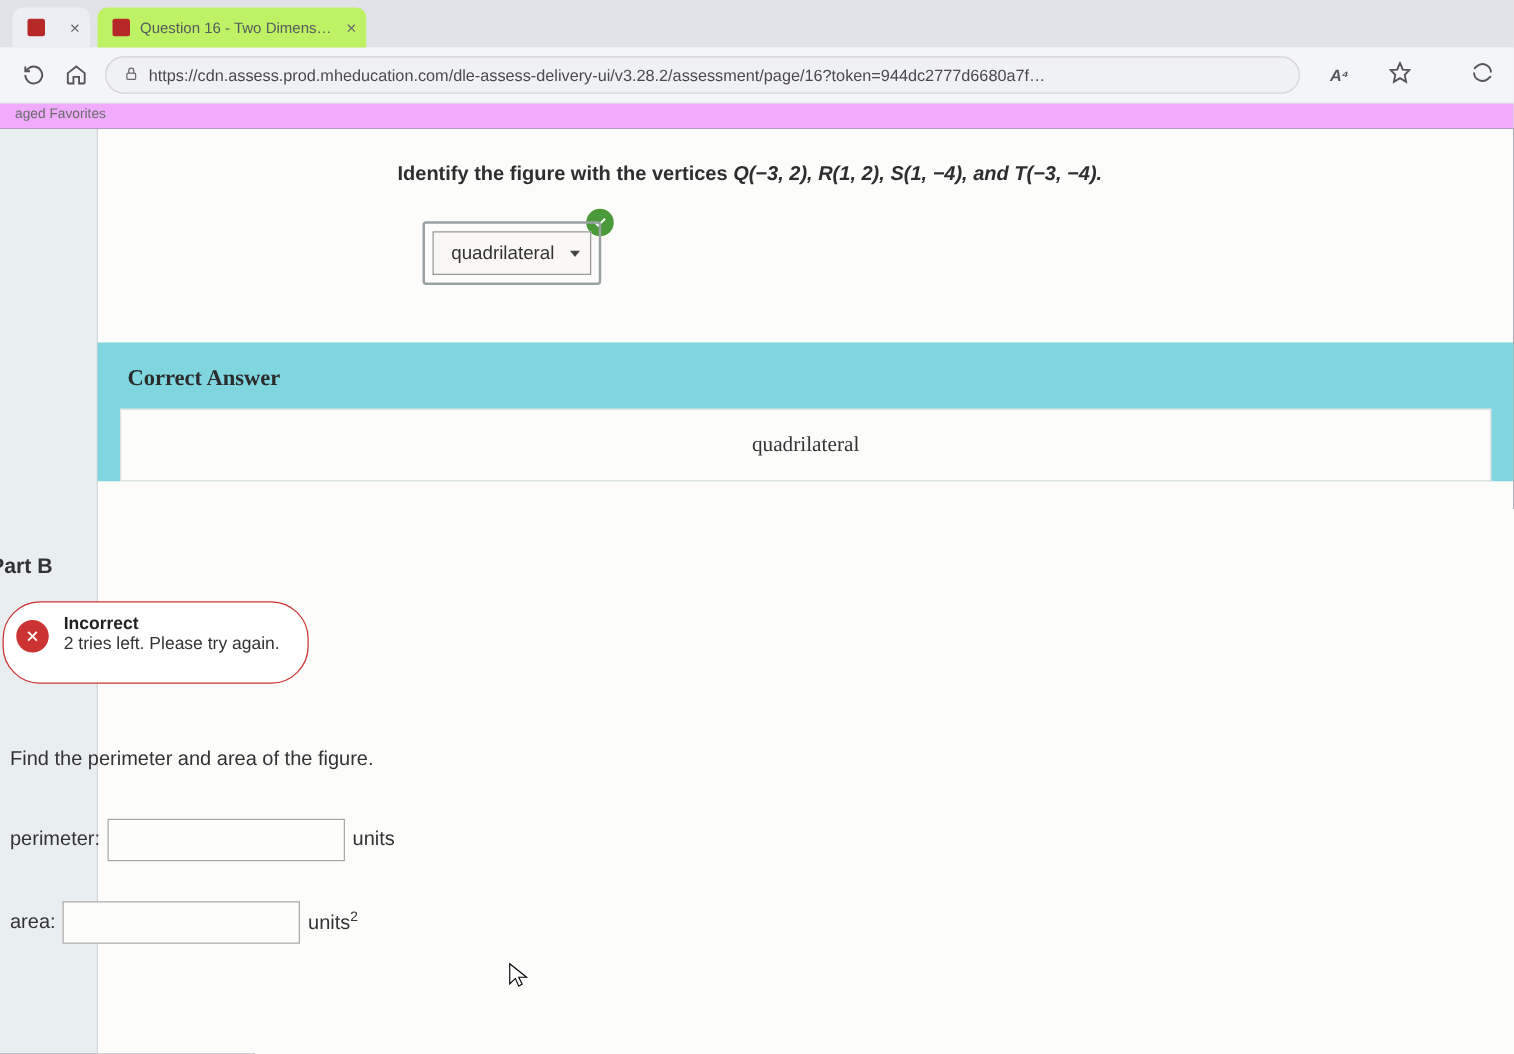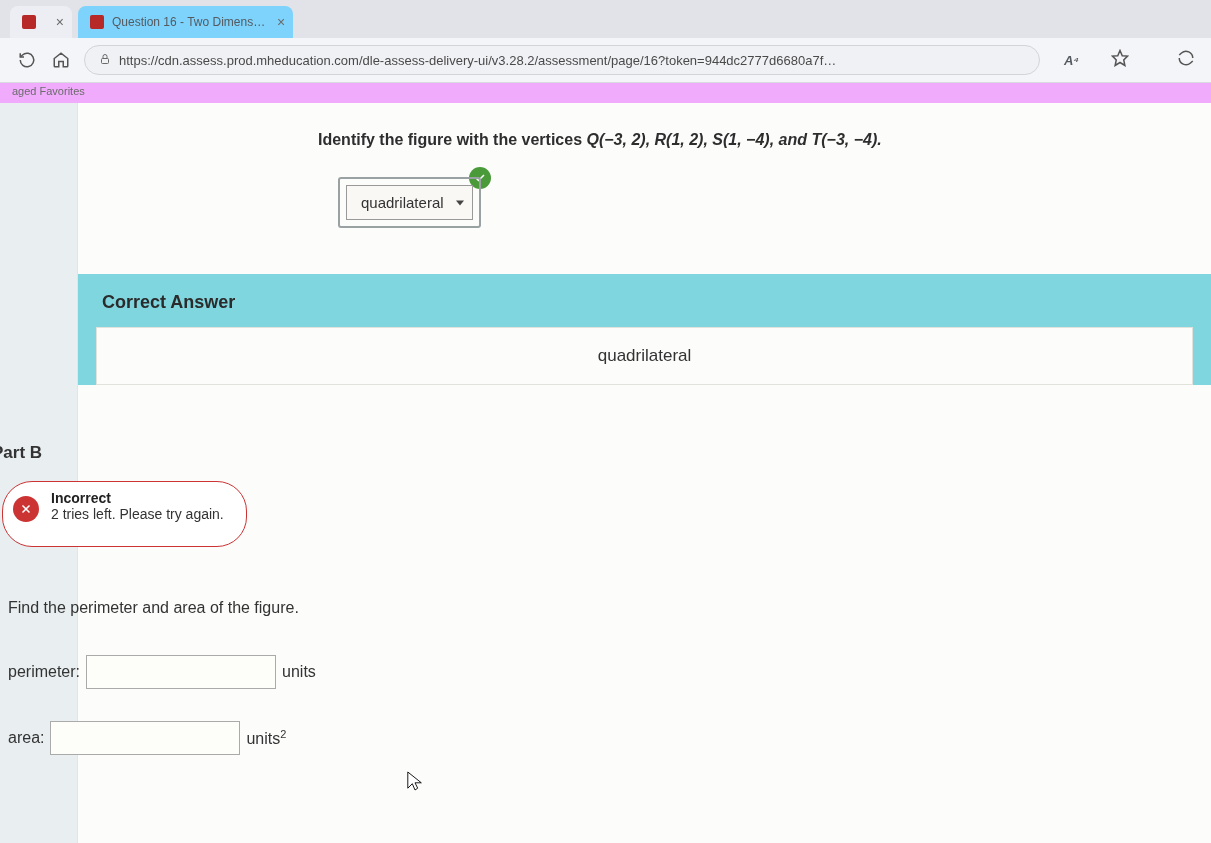--- a/index.html
+++ b/index.html
@@ -2,21 +2,21 @@
 <html><head>
 <meta charset="utf-8">
 <style>
   * { box-sizing: border-box; margin: 0; padding: 0; }
   html, body { width: 1211px; height: 843px; font-family: Arial, Helvetica, sans-serif; background: #e9eaec; overflow: hidden; }
 
   
   .browser-chrome { width: 100%; background: #efeff3; border-bottom: 1px solid #d9dadf; }
   .tab-strip { height: 38px; display: flex; align-items: flex-end; padding-left: 10px; gap: 6px; background: #e2e3e8; }
   .tab { height: 32px; display: flex; align-items: center; padding: 0 28px 0 12px; background: #eceef3; border-top-left-radius: 8px; border-top-right-radius: 8px; font-size: 12px; color: #555a60; position: relative; max-width: 260px; }
-  .tab.active { background: #7dd3fc; }
+  .tab.active { background: #bef264; }
   .tab-favicon { width: 14px; height: 14px; background: #b72828; margin-right: 8px; border-radius: 2px; display:inline-block; flex-shrink:0;}
   .tab-close { position:absolute; right:8px; top:8px; font-size:14px; color:#6a6a6a; cursor:pointer; }
   .addr-bar { height: 44px; display:flex; align-items:center; padding: 0 16px; gap:12px; background:#f4f5f8; }
   .nav-icon { width:22px; height:22px; display:flex; align-items:center; justify-content:center; color:#555a60; }
   .nav-icon svg { width:18px; height:18px; }
   .url-box { flex:1; height:30px; background:#f0f1f5; border:1px solid #d3d3d8; border-radius:15px; display:flex; align-items:center; padding:0 14px; color:#4a4a4a; font-size:13px; overflow:hidden; white-space:nowrap;}
   .url-box .lock { margin-right:8px; color:#6a6a6a; font-size:12px;}
   .toolbar-right { display:flex; align-items:center; gap:32px; color:#555a60; margin-left:12px;}
   .toolbar-right .icon-btn svg { width:18px; height:18px; }
 
@@ -32,21 +32,21 @@
   .question-text .math-i { font-style: italic; }
 
   .dropdown-wrap { margin-left: 260px; margin-top: 8px; position:relative; display:inline-block; }
   .dropdown-outer { border:2px solid #9aa1a3; padding:6px; border-radius:3px; position:relative;}
   .dropdown-inner { border:1px solid #999; padding:8px 28px 8px 14px; font-size:15px; color:#333; background:#faf8f5; position:relative; }
   .dropdown-inner::after{ content:""; position:absolute; right:8px; top:50%; transform:translateY(-50%); border-left:4px solid transparent; border-right:4px solid transparent; border-top:5px solid #444;}
   .badge-correct { position:absolute; top:-10px; right:-10px; width:22px; height:22px; border-radius:50%; background:#4a9a3a; display:flex; align-items:center; justify-content:center;}
   .badge-correct svg { width:12px; height:12px; stroke:#fff; stroke-width:3; fill:none;}
 
   
-  .banner { margin-top: 46px; background:#7fd6df; padding: 0; }
+  .banner { margin-top: 46px; background:#7fd6df; padding: 0; font-family: Liberation Serif, serif; }
   .banner-title { padding: 18px 0 14px 24px; font-size:18px; font-weight:700; color:#2b2b2b; }
   .banner-body { margin: 0 18px 18px 18px; background:#fcfcfb; border:1px solid #e2e2dc; padding: 18px 20px; text-align:center; font-size:17px; color:#333; }
 
   
   .part-b { padding: 40px 20px 0 0; margin-left:-78px; padding-left: 0; }
   .part-title { font-size:17px; font-weight:700; color:#333; padding-left: 0; margin-bottom:18px; margin-left:-10px;}
 
   .feedback-chip { display:inline-flex; align-items:flex-end; border:1.5px solid #c33; border-radius: 30px; padding: 8px 22px 24px 10px; background:#fff; margin-left:0;}
   .feedback-chip .x-icon { width:26px; height:26px; border-radius:50%; background:#c33; color:#fff; display:flex; align-items:center; justify-content:center; margin-right:12px; flex-shrink:0;}
   .feedback-chip .x-icon svg{ width:12px; height:12px; stroke:#fff; stroke-width:3; }

